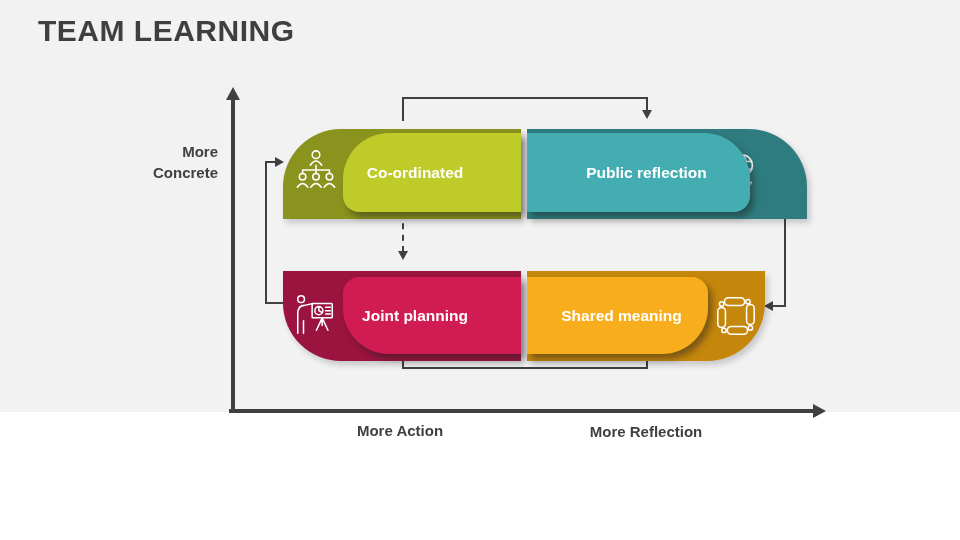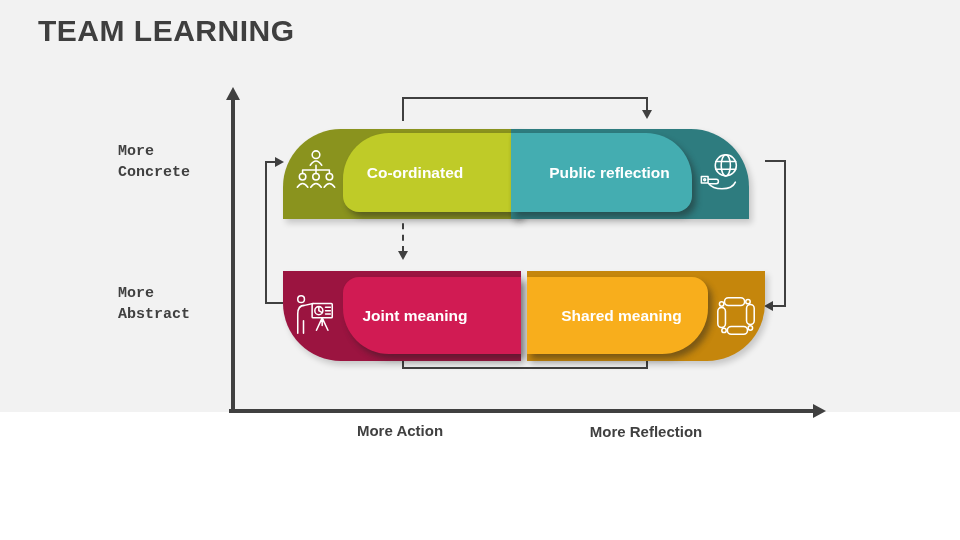--- a/index.html
+++ b/index.html
@@ -10,31 +10,31 @@
 
   
   .axis{position:absolute;background:#404040;}
   .v-axis{left:231px;top:99px;width:4px;height:314px;}
   .h-axis{left:229px;top:409px;width:586px;height:4px;}
   .tri{position:absolute;width:0;height:0;}
   .axis-arrow-up{left:226px;top:87px;border-left:7px solid transparent;border-right:7px solid transparent;border-bottom:13px solid #404040;}
   .axis-arrow-right{left:813px;top:404px;border-top:7px solid transparent;border-bottom:7px solid transparent;border-left:13px solid #404040;}
 
   .axis-label{position:absolute;color:#404040;font-weight:700;font-size:15px;}
-  .y-label{left:118px;width:100px;line-height:21px;font-family:Liberation Mono, monospace;}
+  .y-label{left:118px;width:100px;text-align:right;line-height:21px;}
   .y-label.top{top:141px;}
   .y-label.bottom{top:283px;}
   .x-label{width:160px;text-align:center;top:422px;}
   .x-label.left{left:320px;}
   .x-label.right{left:566px;top:423px;}
 
   
   .block{position:absolute;width:238px;height:90px;background:var(--outer);box-shadow:3px 4px 6px rgba(0,0,0,.18);margin-top:9px;}
   .block.tl{left:283px;top:120px;border-radius:58px 0 0 0;}
-  .block.tr{left:511px;top:120px;border-radius:0 58px 0 0;}
+  .block.tr{left:527px;top:120px;border-radius:0 58px 0 0;padding-left:42px;}
   .block.bl{left:283px;top:262px;border-radius:0 0 0 58px;}
   .block.br{left:527px;top:262px;border-radius:0 0 58px 0;}
 
   .inner{position:absolute;background:var(--inner);display:flex;align-items:center;justify-content:center;
          box-shadow:4px 5px 6px rgba(30,30,30,.45);}
   .tl .inner{left:60px;right:0;top:4px;bottom:7px;border-radius:46px 0 0 16px;padding-right:34px;}
   .tr .inner{left:0;right:57px;top:4px;bottom:7px;border-radius:0 46px 16px 0;padding-left:16px;}
   .bl .inner{left:60px;right:0;top:6px;bottom:7px;border-radius:16px 0 0 46px;padding-right:34px;}
   .br .inner{left:0;right:57px;top:6px;bottom:7px;border-radius:0 16px 46px 0;padding-left:8px;}
   .inner .lbl{color:#fff;font-weight:700;font-size:15.5px;white-space:nowrap;}
@@ -60,21 +60,20 @@
 <div class="slide" style="background: rgb(242, 242, 242);">
 
   <div class="title">TEAM LEARNING</div>
 
   <div class="axis v-axis"></div>
   <div class="tri axis-arrow-up"></div>
   <div class="axis h-axis"></div>
   <div class="tri axis-arrow-right"></div>
 
   <div class="axis-label y-label top">More Concrete</div>
-  <div class="axis-label y-label bottom">More Abstract</div>
   <div class="axis-label x-label right">More Reflection</div>
   <div class="axis-label x-label left">More Action</div>
 
   <div>
     <div class="seg" style="left:265px;top:302px;width:18px;height:2px;"></div>
     <div class="seg" style="left:265px;top:161px;width:2px;height:143px;"></div>
     <div class="seg" style="left:265px;top:161px;width:12px;height:2px;"></div>
     <div class="tri ah-right" style="left:275px;top:157px;"></div>
   </div>
 
@@ -147,21 +146,21 @@
         <path d="M6 44 V24 c0 -6 3 -9 7 -9 l9 -2"></path>
         <path d="M12 44 V31"></path>
         <rect x="21" y="13" width="21" height="15" rx="1"></rect>
         <circle cx="28" cy="20.5" r="4.2"></circle>
         <path d="M28 20.5 V16.5 M28 20.5 L31.5 22.5"></path>
         <path d="M35 17 h5 M35 20.5 h5 M35 24 h5"></path>
         <path d="M31.5 28 l-6 13 M31.5 28 l6 13 M31.5 28 v8"></path>
       </svg>
     </span>
     <div class="inner">
-      <span class="lbl">Joint meaning</span>
+      <span class="lbl">Joint planning</span>
     </div>
   </div>
 
   <div class="block br" style="--outer: #C5860C; --inner: #F8AE1C;">
     <span class="icon">
       <svg viewBox="0 0 48 48">
         <rect x="12" y="5" width="21" height="8" rx="4"></rect>
           <circle cx="36.5" cy="9" r="2.3"></circle>
         <rect x="35" y="12" width="8" height="21" rx="4"></rect>
           <circle cx="39" cy="36.5" r="2.3"></circle>

